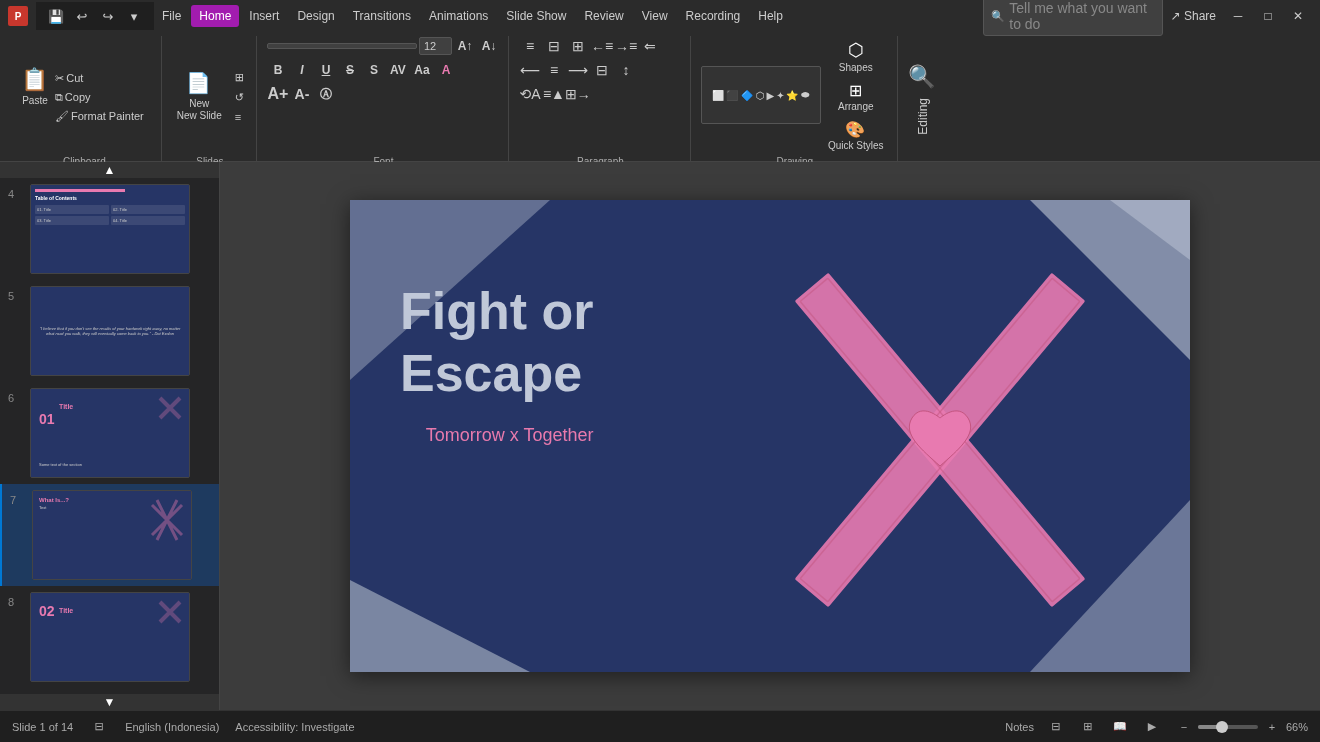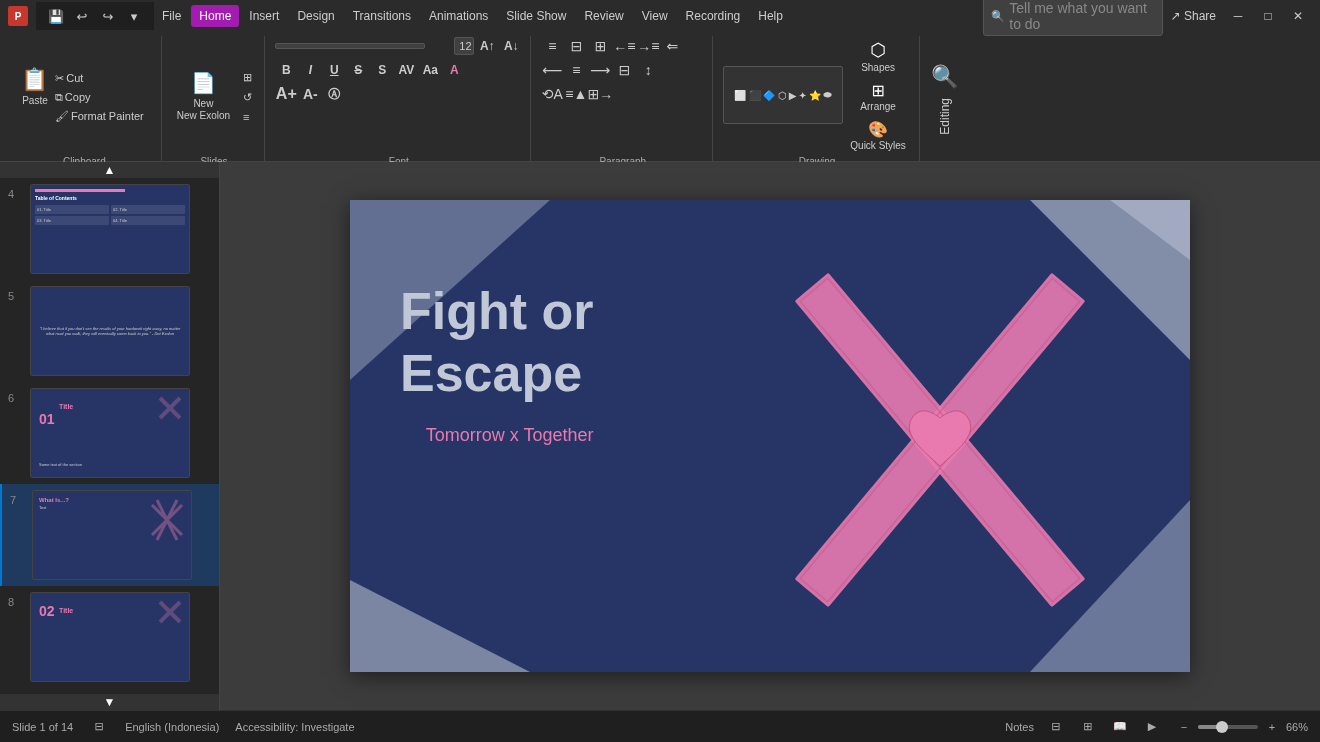--- a/index.html
+++ b/index.html
@@ -21,21 +21,21 @@
     .ribbon-group { display: flex; flex-direction: column; align-items: flex-start; padding: 0 8px; border-right: 1px solid #444; }
     .ribbon-group-label { font-size: 10px; color: #aaa; margin-top: auto; padding-top: 2px; text-align: center; width: 100%; }
     .ribbon-group-top { display: flex; gap: 4px; flex: 1; align-items: center; }
     .ribbon-btn { display: flex; flex-direction: column; align-items: center; padding: 3px 5px; cursor: pointer; border-radius: 3px; min-width: 40px; }
     .ribbon-btn .btn-icon { width: 28px; height: 28px; display: flex; align-items: center; justify-content: center; font-size: 18px; }
     .ribbon-btn .btn-label { font-size: 10px; color: #ccc; text-align: left; margin-top: 1px; }
     .ribbon-btn-small { display: flex; align-items: center; gap: 2px; padding: 2px 4px; cursor: pointer; border-radius: 2px; font-size: 11px; color: #ccc; }
     .font-row { display: flex; gap: 2px; align-items: center; }
     .font-box { background: #404040; border: 1px solid #555; border-radius: 2px; padding: 2px 4px; color: #ccc; font-size: 11px; }
     .font-name-box { width: 150px; }
-    .font-size-box { width: 20px; margin-left: 27px; }
+    .font-size-box { width: 33px; }
     .format-btn { width: 22px; height: 20px; display: flex; align-items: center; justify-content: center; cursor: pointer; border-radius: 2px; color: #ccc; font-size: 12px; font-weight: bold; }
     .para-btn { width: 22px; height: 20px; display: flex; align-items: center; justify-content: center; cursor: pointer; border-radius: 2px; color: #ccc; font-size: 14px; }
     .editing-label { font-size: 12px; color: #ccc; padding: 4px 8px; cursor: pointer; text-align: center; }
 
     
     #main { display: flex; height: calc(742px - 32px - 130px - 32px); }
 
     
     #slide-panel { width: 220px; background: #252526; overflow-y: auto; border-right: 1px solid #444; display: flex; flex-direction: column; }
     .slide-item { display: flex; align-items: flex-start; padding: 6px 8px; cursor: pointer; gap: 6px; }
@@ -140,21 +140,21 @@
         </div>
       </div>
       <div class="ribbon-group-label">Clipboard</div>
     </div>
 
     <div class="ribbon-group">
       <div class="ribbon-group-top">
         <div class="ribbon-btn">
           <div class="btn-icon" style="font-size:20px;">📄</div>
           <div class="btn-label">New</div>
-          <div class="btn-label">New Exolon</div>
+          <div class="btn-label">New Slide</div>
         </div>
         <div style="display:flex;flex-direction:column;gap:3px;padding-top:4px;">
           <div class="ribbon-btn-small">
             <span>⊞</span>
           </div>
           <div class="ribbon-btn-small">
             <span>↺</span>
           </div>
           <div class="ribbon-btn-small">
             <span>≡</span>

